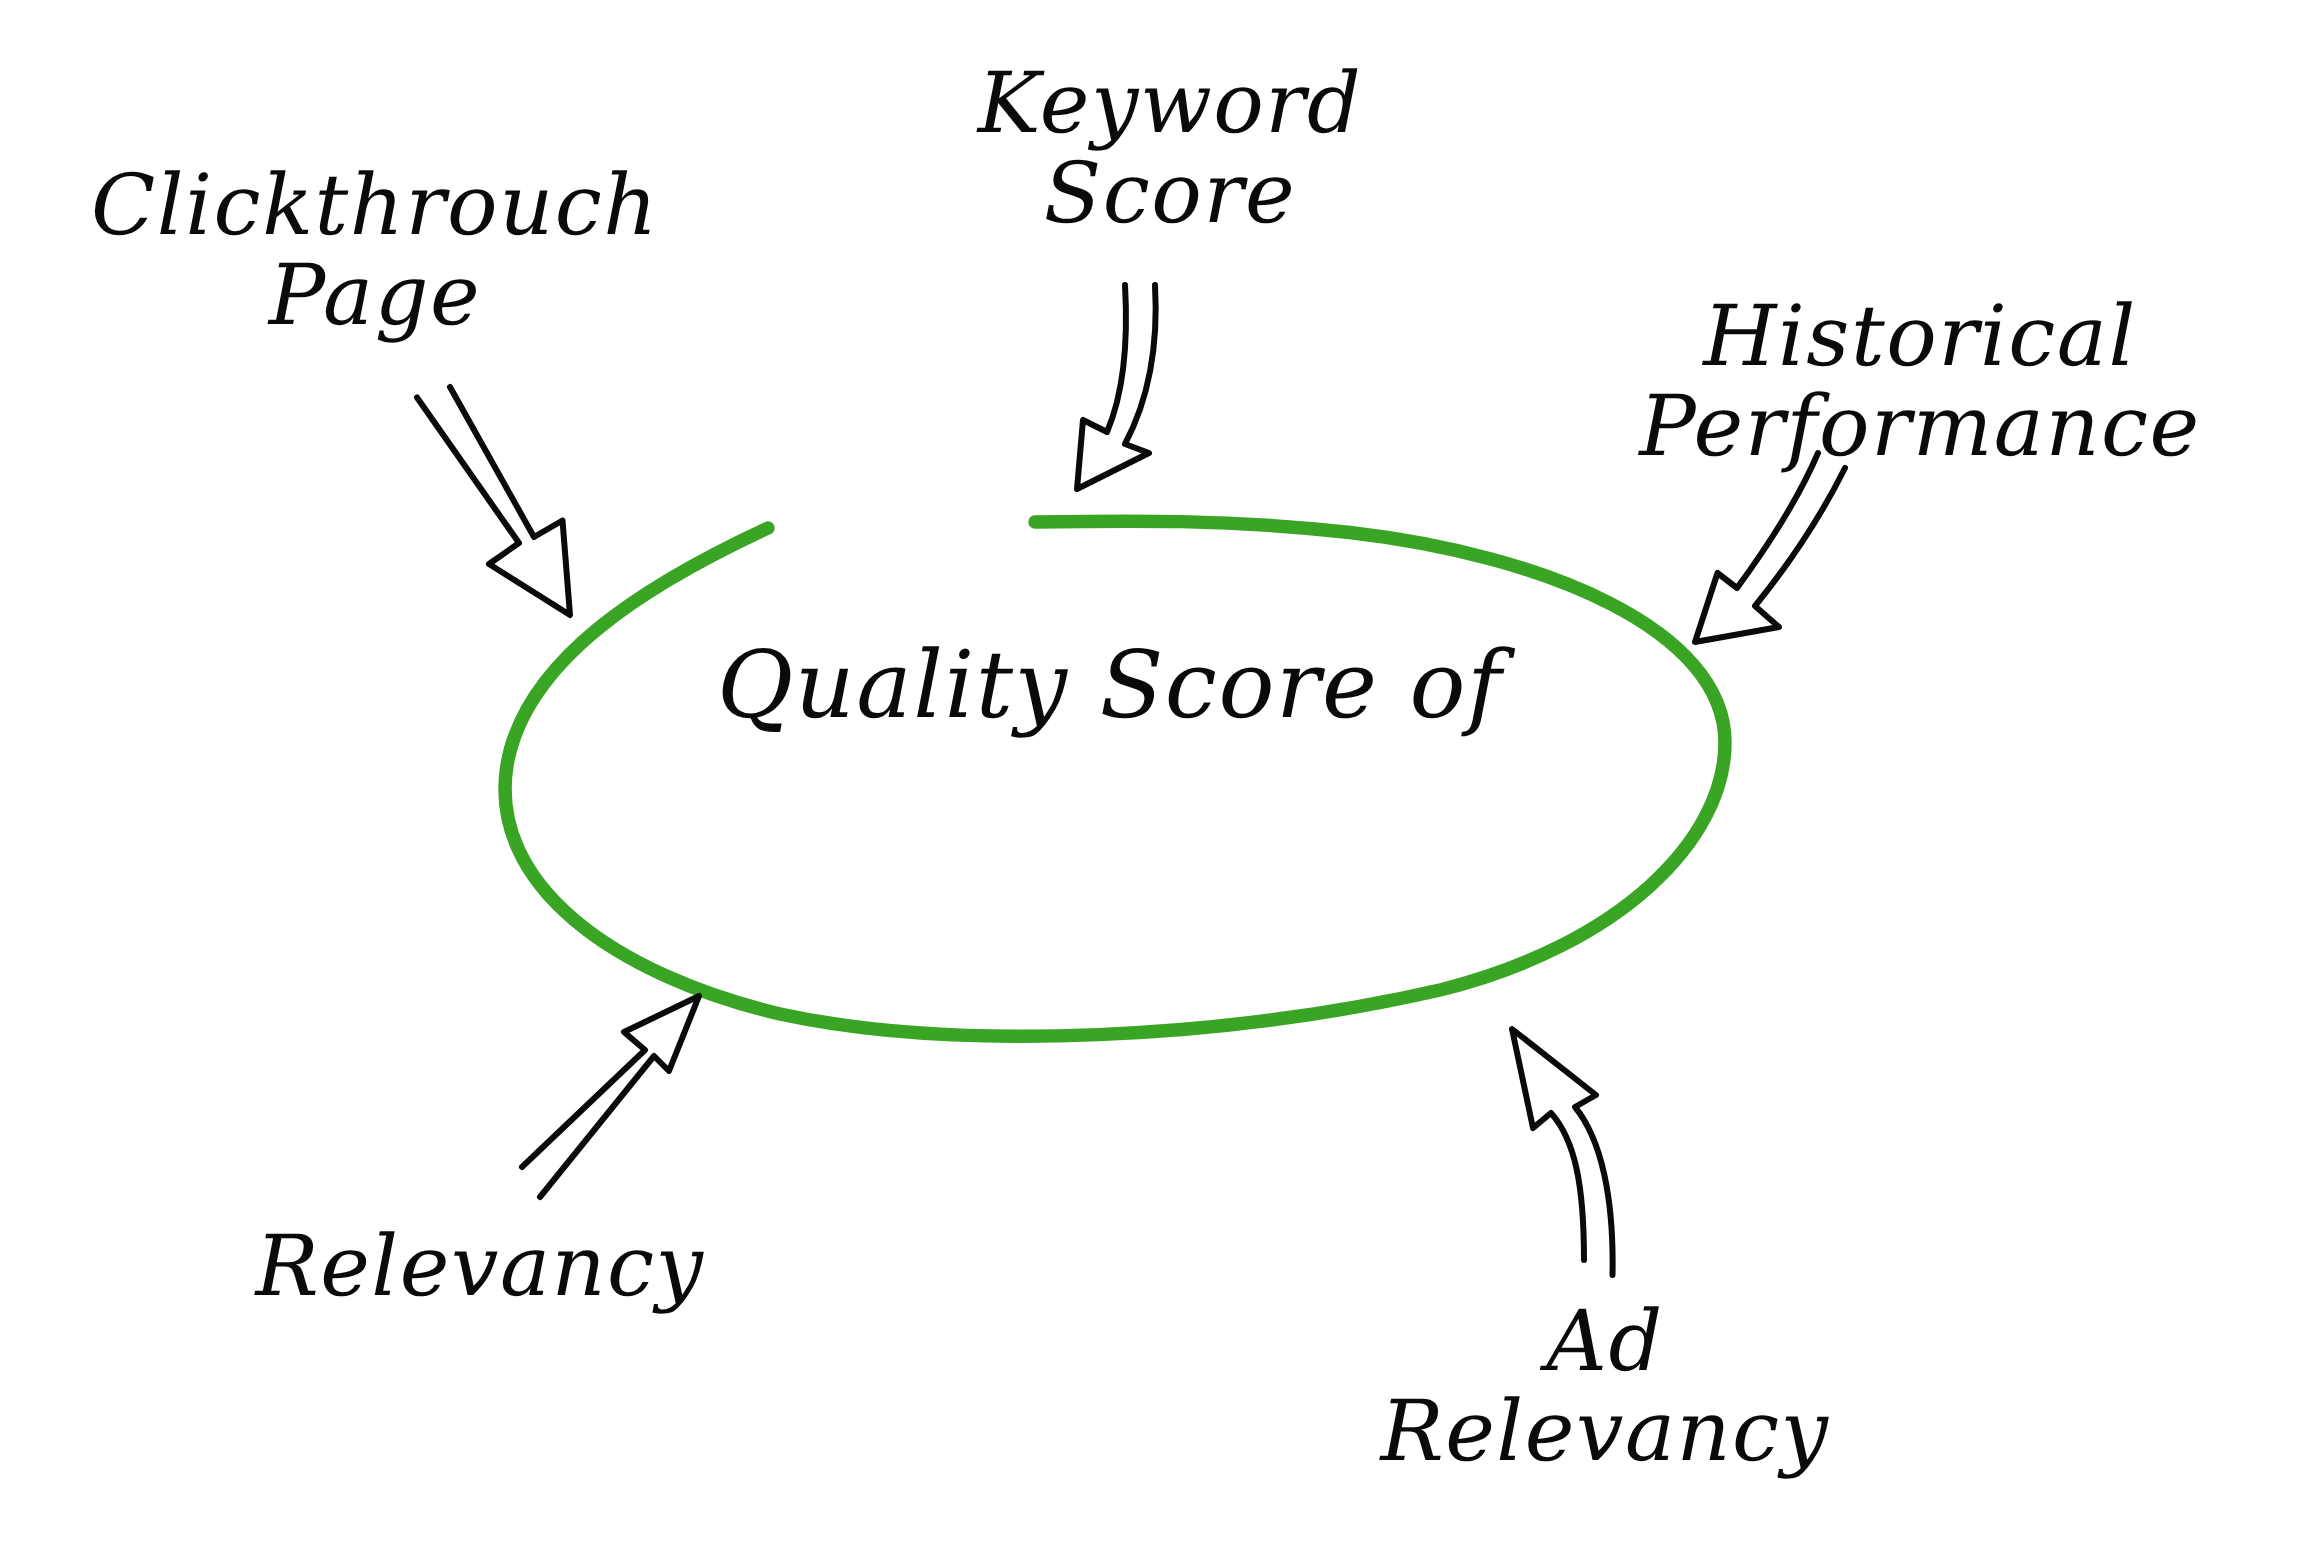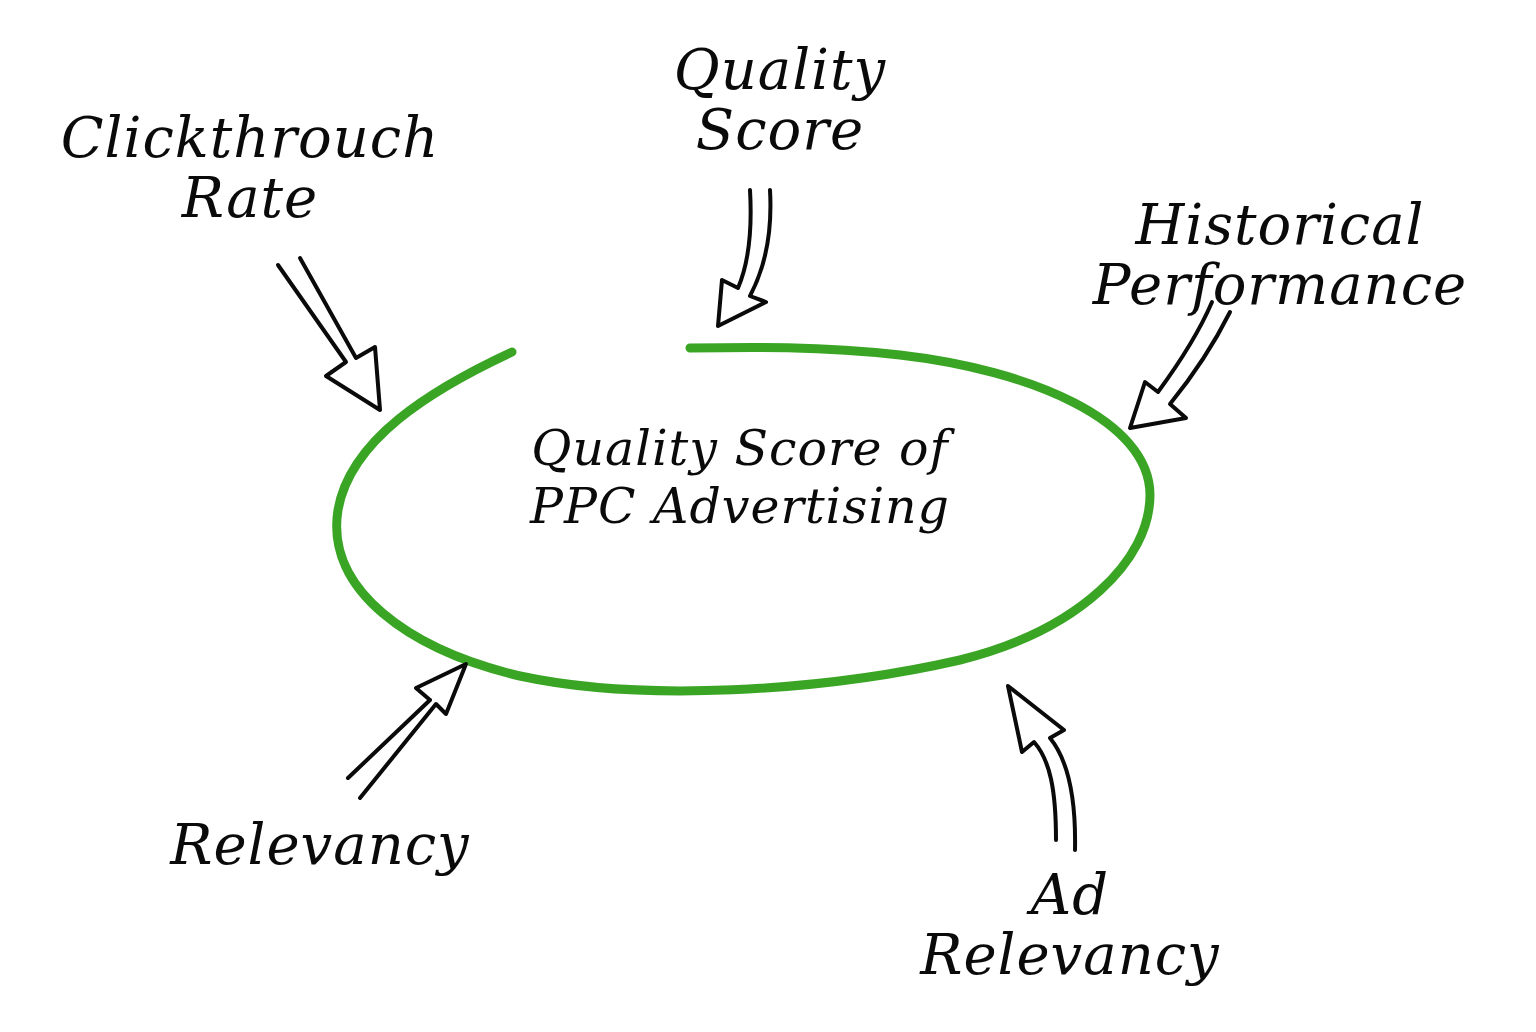--- a/index.html
+++ b/index.html
@@ -26,21 +26,21 @@
       font-style: italic;
       color: #0a0a0a;
       text-align: center;
       line-height: 1.08;
       letter-spacing: 1px;
       white-space: nowrap;
     }
     .label .line { display: block; }
     .small { font-size: 56px; }
     .center-label {
-      font-size: 49px;
+      font-size: 62px;
       line-height: 1.18;
       letter-spacing: 1px;
       text-align: center;
     }
   </style>
 </head>
 <body>
 
 <div class="canvas">
 
@@ -66,30 +66,29 @@
       <path d="M 348 778 L 430 700 L 416 688 L 466 664 L 446 714 L 436 704 L 360 798"></path>
     </g>
 
     <g fill="none" stroke="#0a0a0a" stroke-width="4" stroke-linejoin="round" stroke-linecap="round">
       <path d="M 1056 840 C 1056 790, 1050 760, 1034 742 L 1022 752 L 1008 686 L 1064 730 L 1050 738 C 1068 760, 1076 800, 1075 850"></path>
     </g>
   </svg>
 
   <div class="label center-label" style="left:380px; top:420px; width:720px;">
     <span class="line">Quality Score of</span>
-    <span class="line">PPC Advertising</span>
   </div>
 
   <div class="label small" style="left:10px; top:108px; width:480px;">
     <span class="line">Clickthrouch</span>
-    <span class="line">Rate</span>
+    <span class="line">Page</span>
   </div>
 
   <div class="label small" style="left:590px; top:40px; width:380px;">
-    <span class="line">Quality</span>
+    <span class="line">Keyword</span>
     <span class="line">Score</span>
   </div>
 
   <div class="label small" style="left:1040px; top:155px; width:480px;margin-top:40px;">
     <span class="line">Historical</span>
     <span class="line">Performance</span>
   </div>
 
   <div class="label small" style="left:110px; top:815px; width:420px;">
     <span class="line">Relevancy</span>

